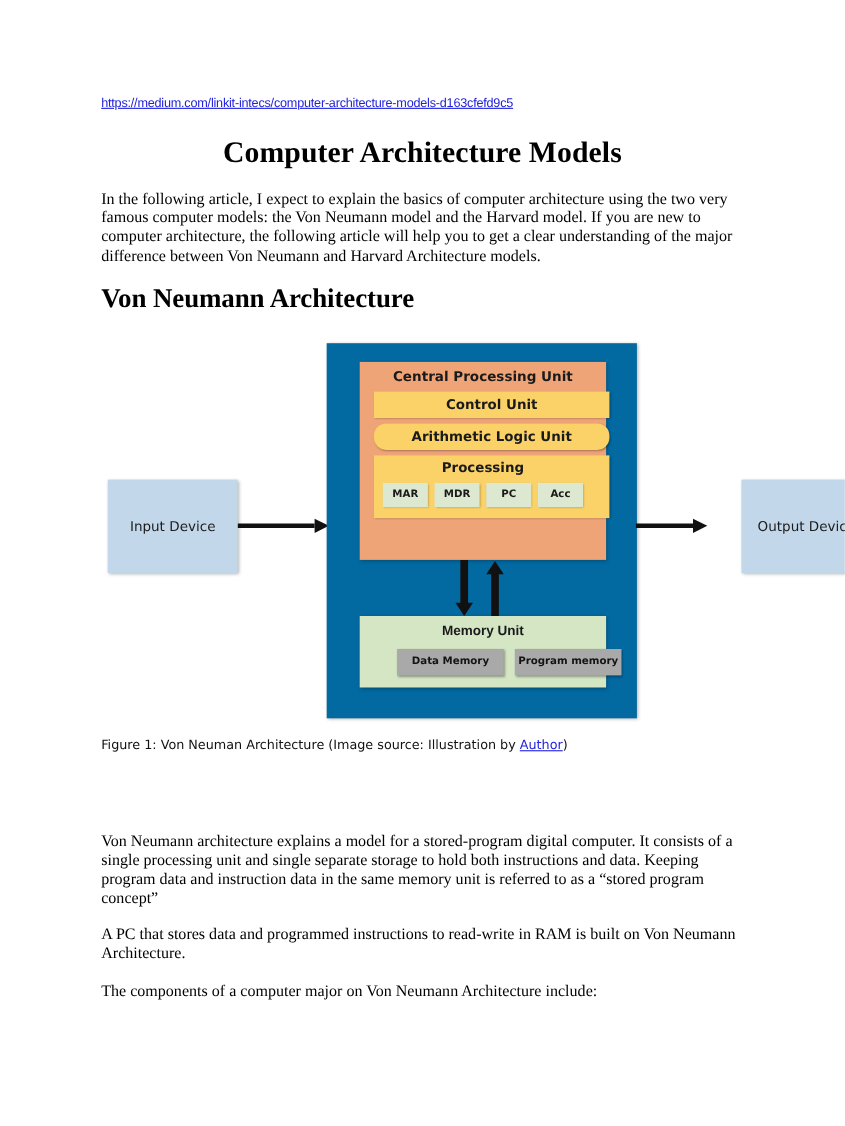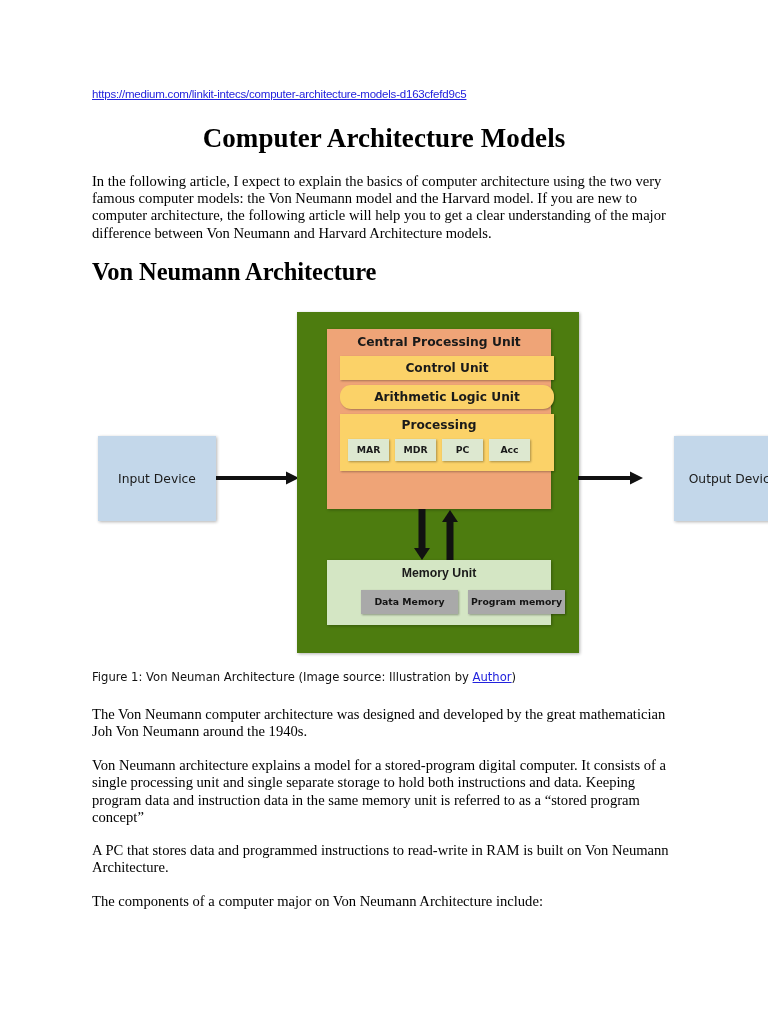--- a/index.html
+++ b/index.html
@@ -76,21 +76,21 @@
     top: 310px;
     width: 584px;
     height: 345px;
   }
   .diagram-outer {
     position: absolute;
     left: 205px;
     top: 2px;
     width: 282px;
     height: 341px;
-    background: #4d7c0f;
+    background: #0369a1;
     box-shadow: 1px 1px 3px rgba(0,0,0,0.30);
   }
   .cpu-box {
     position: absolute;
     left: 30px;
     top: 17px;
     width: 224px;
     height: 180px;
     background: #efa477;
     box-shadow: 1px 1px 3px rgba(0,0,0,0.28);
@@ -344,18 +344,17 @@
     <div class="io-box output">
       <span>Output Device</span>
     </div>
 
   </div>
 
   <div class="figure-caption">
     <span>Figure 1: Von Neuman Architecture (Image source: Illustration by </span><a href="#">Author</a><span>)</span>
   </div>
 
-  <div class="body-para p1">The Von Neumann computer architecture was designed and developed by the great mathematician Joh Von Neumann around the 1940s.</div>
   <div class="body-para p2">Von Neumann architecture explains a model for a stored-program digital computer. It consists of a single processing unit and single separate storage to hold both instructions and data. Keeping program data and instruction data in the same memory unit is referred to as a “stored program concept”</div>
   <div class="body-para p3">A PC that stores data and programmed instructions to read-write in RAM is built on Von Neumann Architecture.</div>
   <div class="body-para p4">The components of a computer major on Von Neumann Architecture include:</div>
 
 </div>
 
 </body></html>

